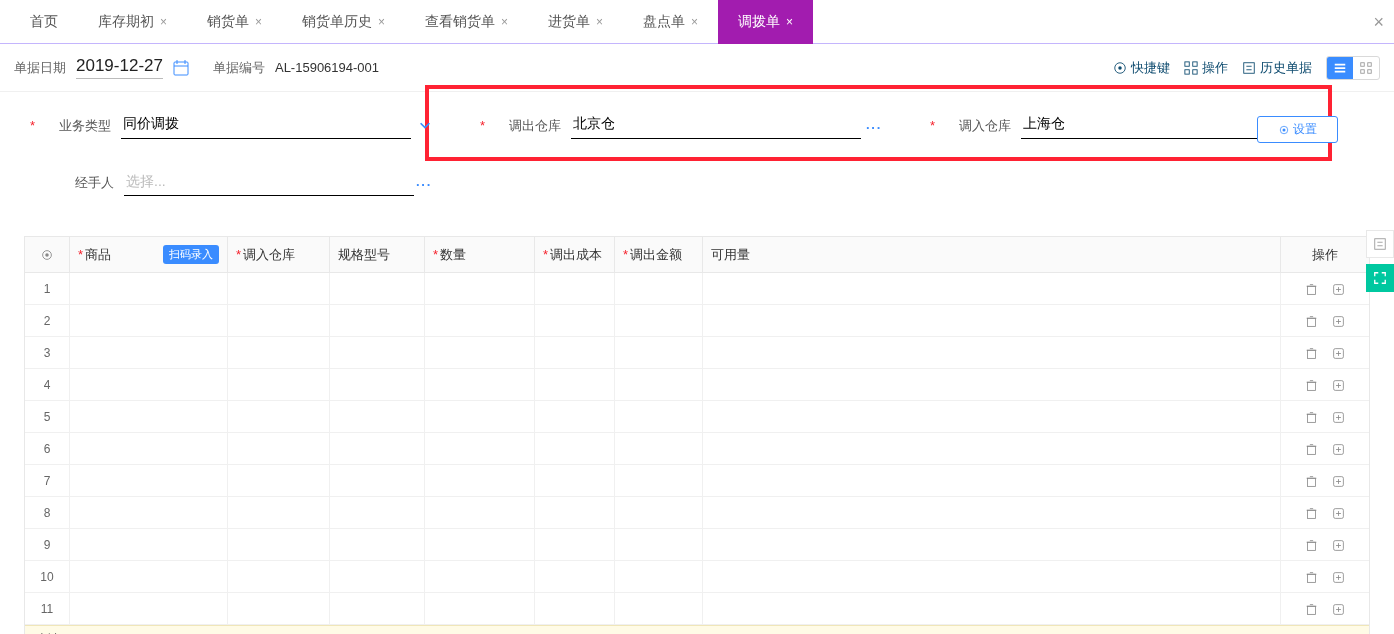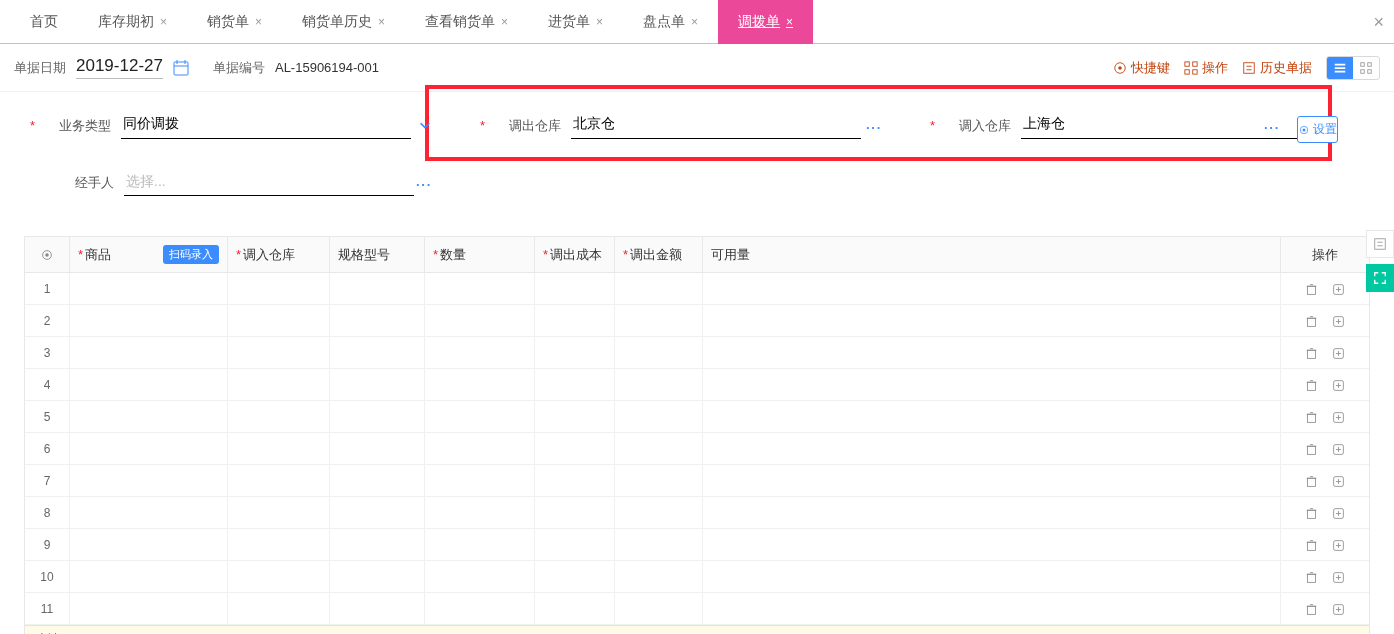--- a/index.html
+++ b/index.html
@@ -1,47 +1,47 @@
 <!DOCTYPE html>
 <html><head>
 <meta charset="utf-8">
 <style>
 * { box-sizing: border-box; margin: 0; padding: 0; }
 body { font-family: -apple-system, "Helvetica Neue", Arial, sans-serif; font-size: 13px; color: #333; background: #fff; width: 1394px; height: 634px; overflow: hidden; position: relative; }
 .tabs-bar { display: flex; align-items: center; height: 44px; border-bottom: 1px solid #c4b5fd; padding: 8px 10px; position: relative; }
 .tab { display: flex; align-items: center; height: 44px; padding: 0 20px; cursor: pointer; color: #555; font-size: 14px; }
-.tab.active { background: #ec4899; color: #fff; text-decoration: underline; }
+.tab.active { background: #a21caf; color: #fff; }
 .tab-close { margin-left: 6px; font-size: 12px; color: #999; }
 .tab.active .tab-close { color: #fff; }
 .tabs-close-all { position: absolute; right: 10px; top: 12px; font-size: 18px; color: #999; cursor: pointer; }
 
 .toolbar { display: flex; align-items: center; height: 48px; padding: 0 14px; border-bottom: 1px solid #f0f0f0; }
 .toolbar-left { display: flex; align-items: center; gap: 10px; }
 .toolbar-label { color: #666; font-size: 13px; }
 .toolbar-date { font-size: 17px; color: #222; padding-bottom: 2px; border-bottom: 1px solid #bbb; }
 .cal-icon { width: 16px; height: 16px; color: #3a8cff; }
 .toolbar-num-label { color: #666; margin-left: 14px; }
 .toolbar-num { color: #333; }
 .toolbar-right { margin-left: auto; display: flex; align-items: center; gap: 14px; }
-.tb-link { display: flex; align-items: center; gap: 4px; color: #c2410c; font-size: 13px; cursor: pointer; }
+.tb-link { display: flex; align-items: center; gap: 4px; color: #0c4a6e; font-size: 13px; cursor: pointer; }
 .view-toggle { display: flex; border: 1px solid #d9d9d9; border-radius: 3px; overflow: hidden; }
 .view-btn { width: 26px; height: 22px; display: flex; align-items: center; justify-content: center; cursor: pointer; }
 .view-btn.active { background: #3a8cff; color: #fff; }
 
 .form-area { padding: 20px 30px 10px 30px; position: relative; }
 .form-row { display: flex; align-items: flex-start; }
 .form-item { display: flex; align-items: center; position: relative; margin-bottom: 30px; }
 .form-item .req { color: #f5222d; margin-right: 4px; }
 .form-item label { color: #555; font-size: 13px; width: 72px; text-align: right; margin-right: 10px; }
 .form-input { border: none; border-bottom: 1px solid #000000; padding: 4px 24px 6px 2px; width: 290px; font-size: 14px; outline: none; background: transparent; }
 .form-input::placeholder { color: #bbb; }
 .dd-icon { position: absolute; right: 18px; top: 4px; color: #3a8cff; }
 .ell-icon { position: absolute; right: 18px; top: 8px; color: #3a8cff; letter-spacing: 1px; font-weight: bold; }
 .highlight-box { position: absolute; border: 4px solid #f23; pointer-events: none; }
-.settings-btn { position: absolute; right: 12px; top: 4px; border: 1px solid #3a8cff; color: #3a8cff; background: #fff; border-radius: 3px; padding: 4px 0; font-size: 12px; cursor: pointer; display: flex; align-items: center; gap: 3px; }
+.settings-btn { position: absolute; right: 12px; top: 4px; border: 1px solid #3a8cff; color: #3a8cff; background: #fff; border-radius: 3px; padding: 4px 20px; font-size: 12px; cursor: pointer; display: flex; align-items: center; gap: 3px; }
 
 .grid-wrap { padding: 0 24px; }
 .grid { border: 1px solid #e8e8e8; }
 .grid-head { display: flex; background: #fafafa; border-bottom: 1px solid #e8e8e8; height: 36px; align-items: stretch; }
 .gh { border-right: 1px solid #e8e8e8; display: flex; align-items: center; padding: 0 8px; font-size: 13px; color: #333; }
 .gh .req { color: #f5222d; margin-right: 2px; }
 .gh:last-child { border-right: none; }
 .grid-body { max-height: 352px; overflow-y: auto; }
 .grid-row { display: flex; height: 32px; border-bottom: 1px solid #f0f0f0; }
 .gc { border-right: 1px solid #f0f0f0; display: flex; align-items: center; padding: 0 8px; font-size: 12px; }

